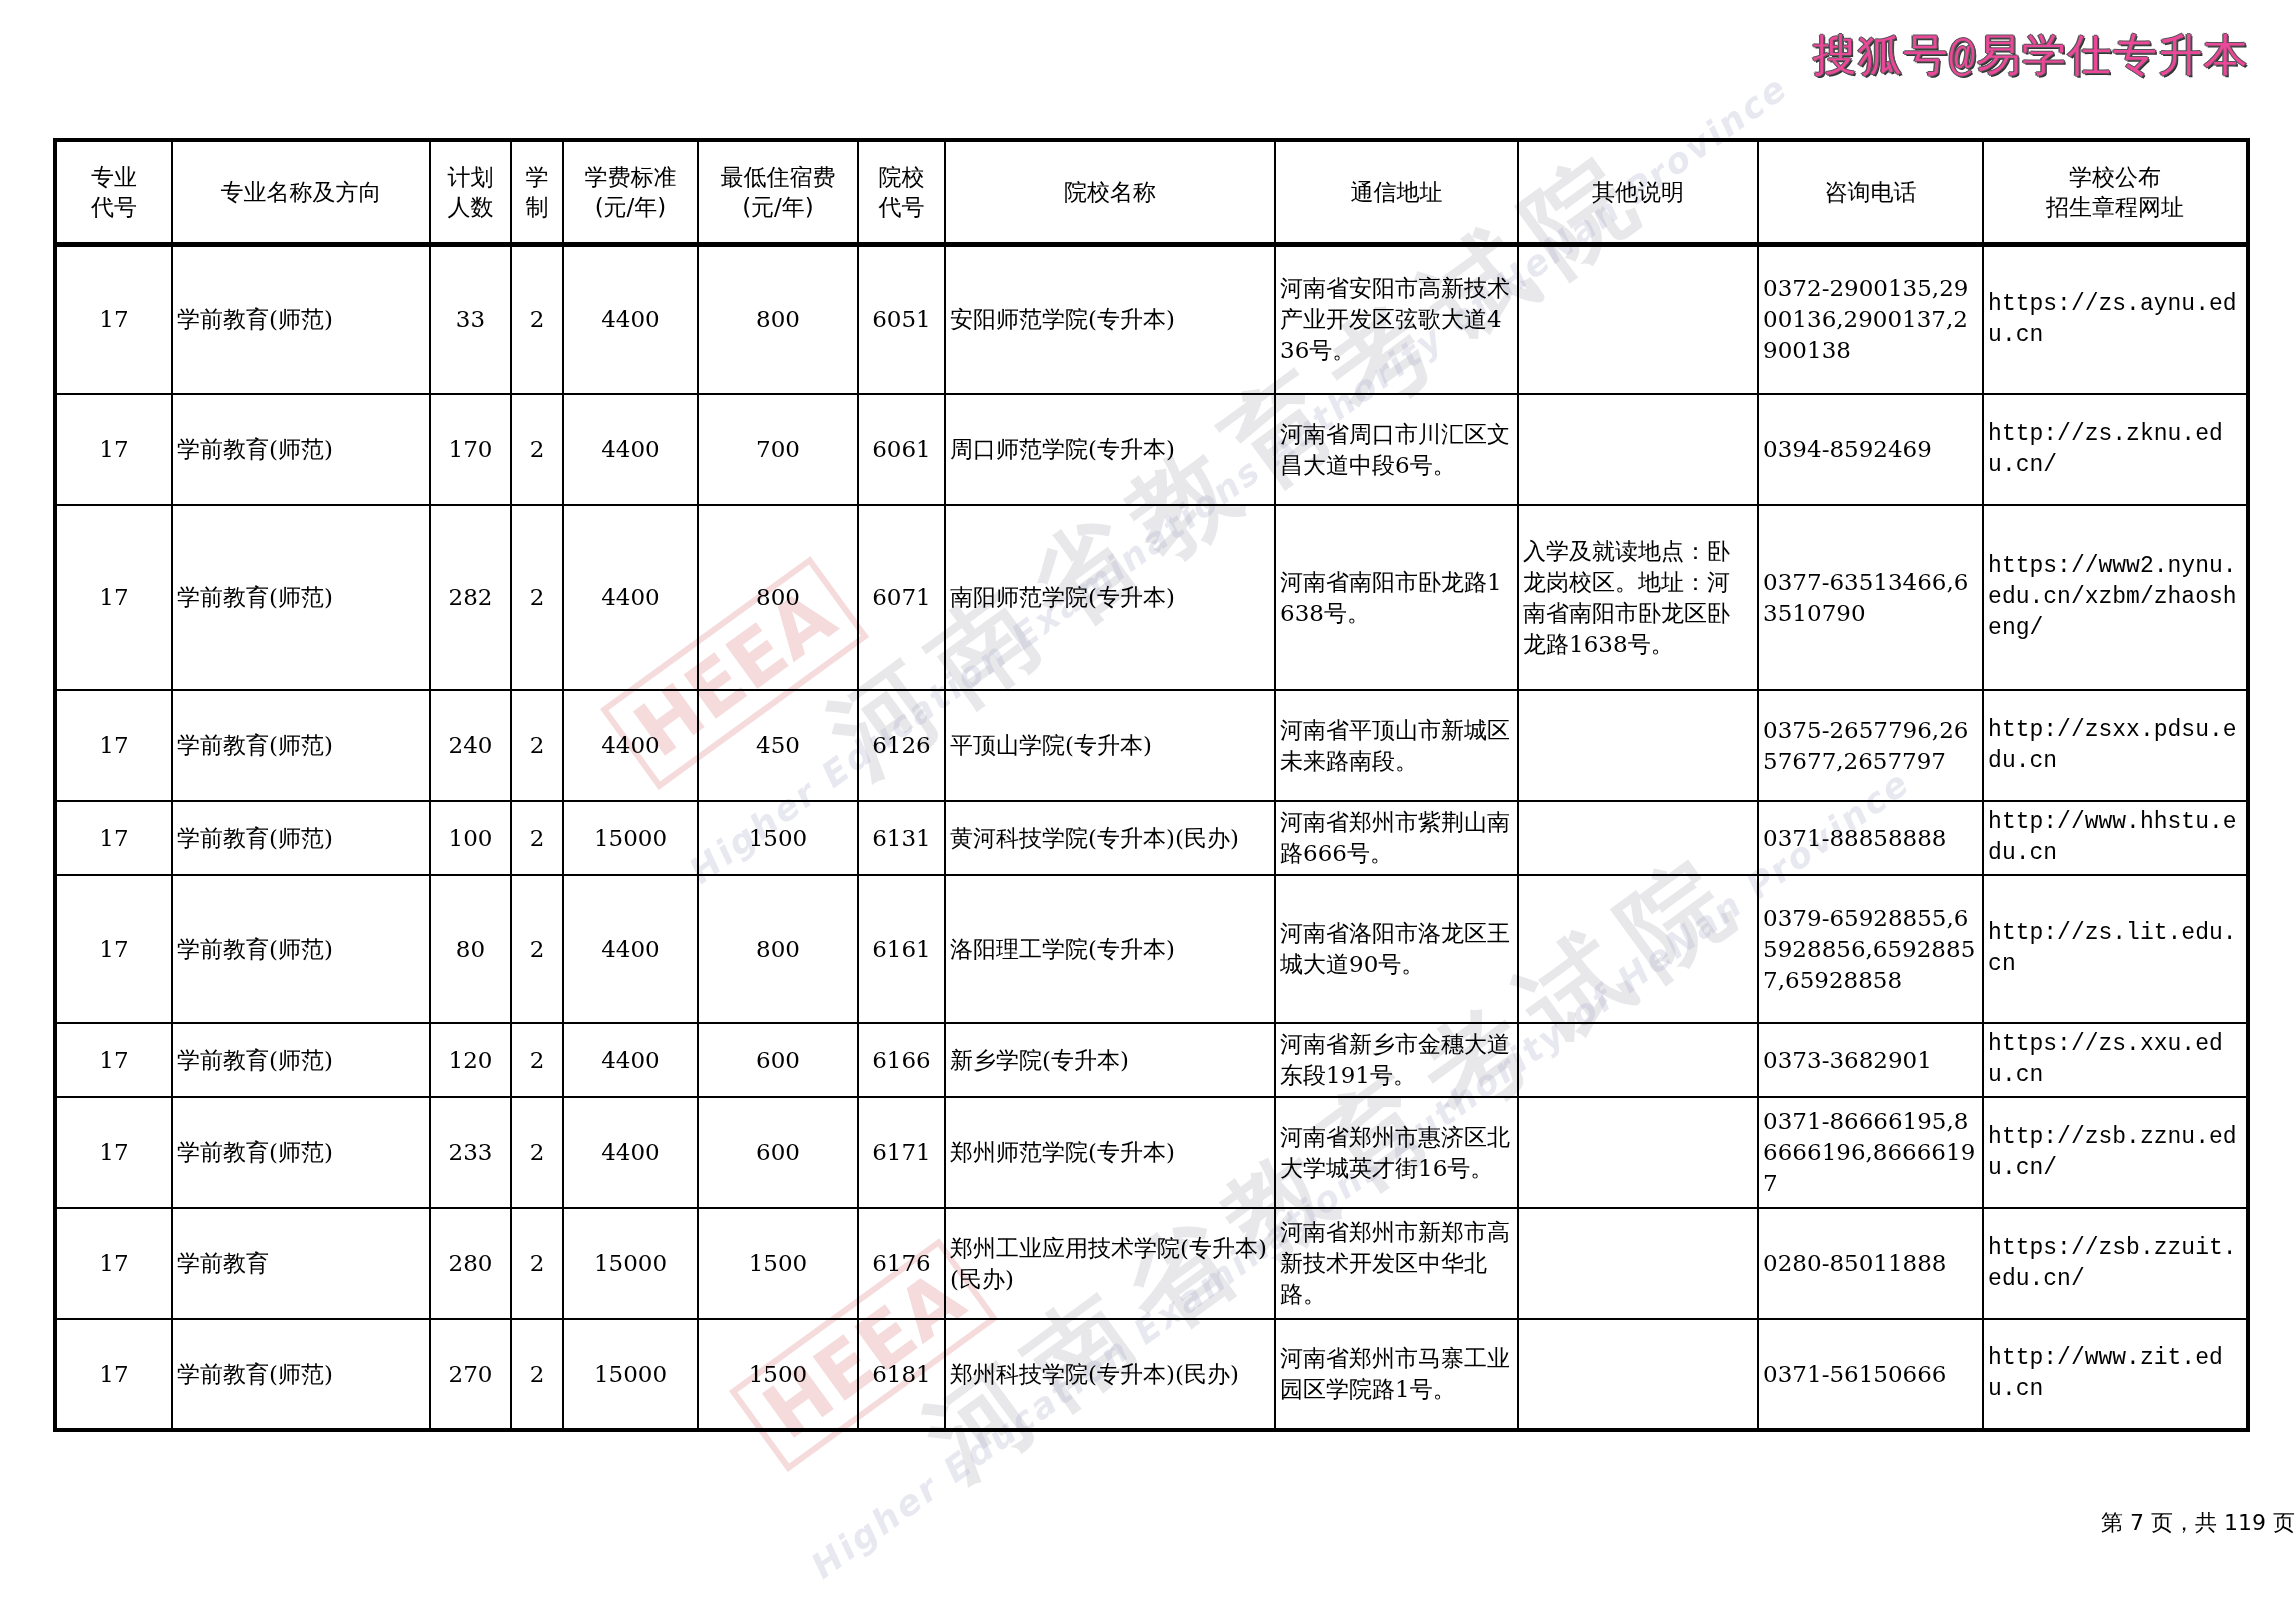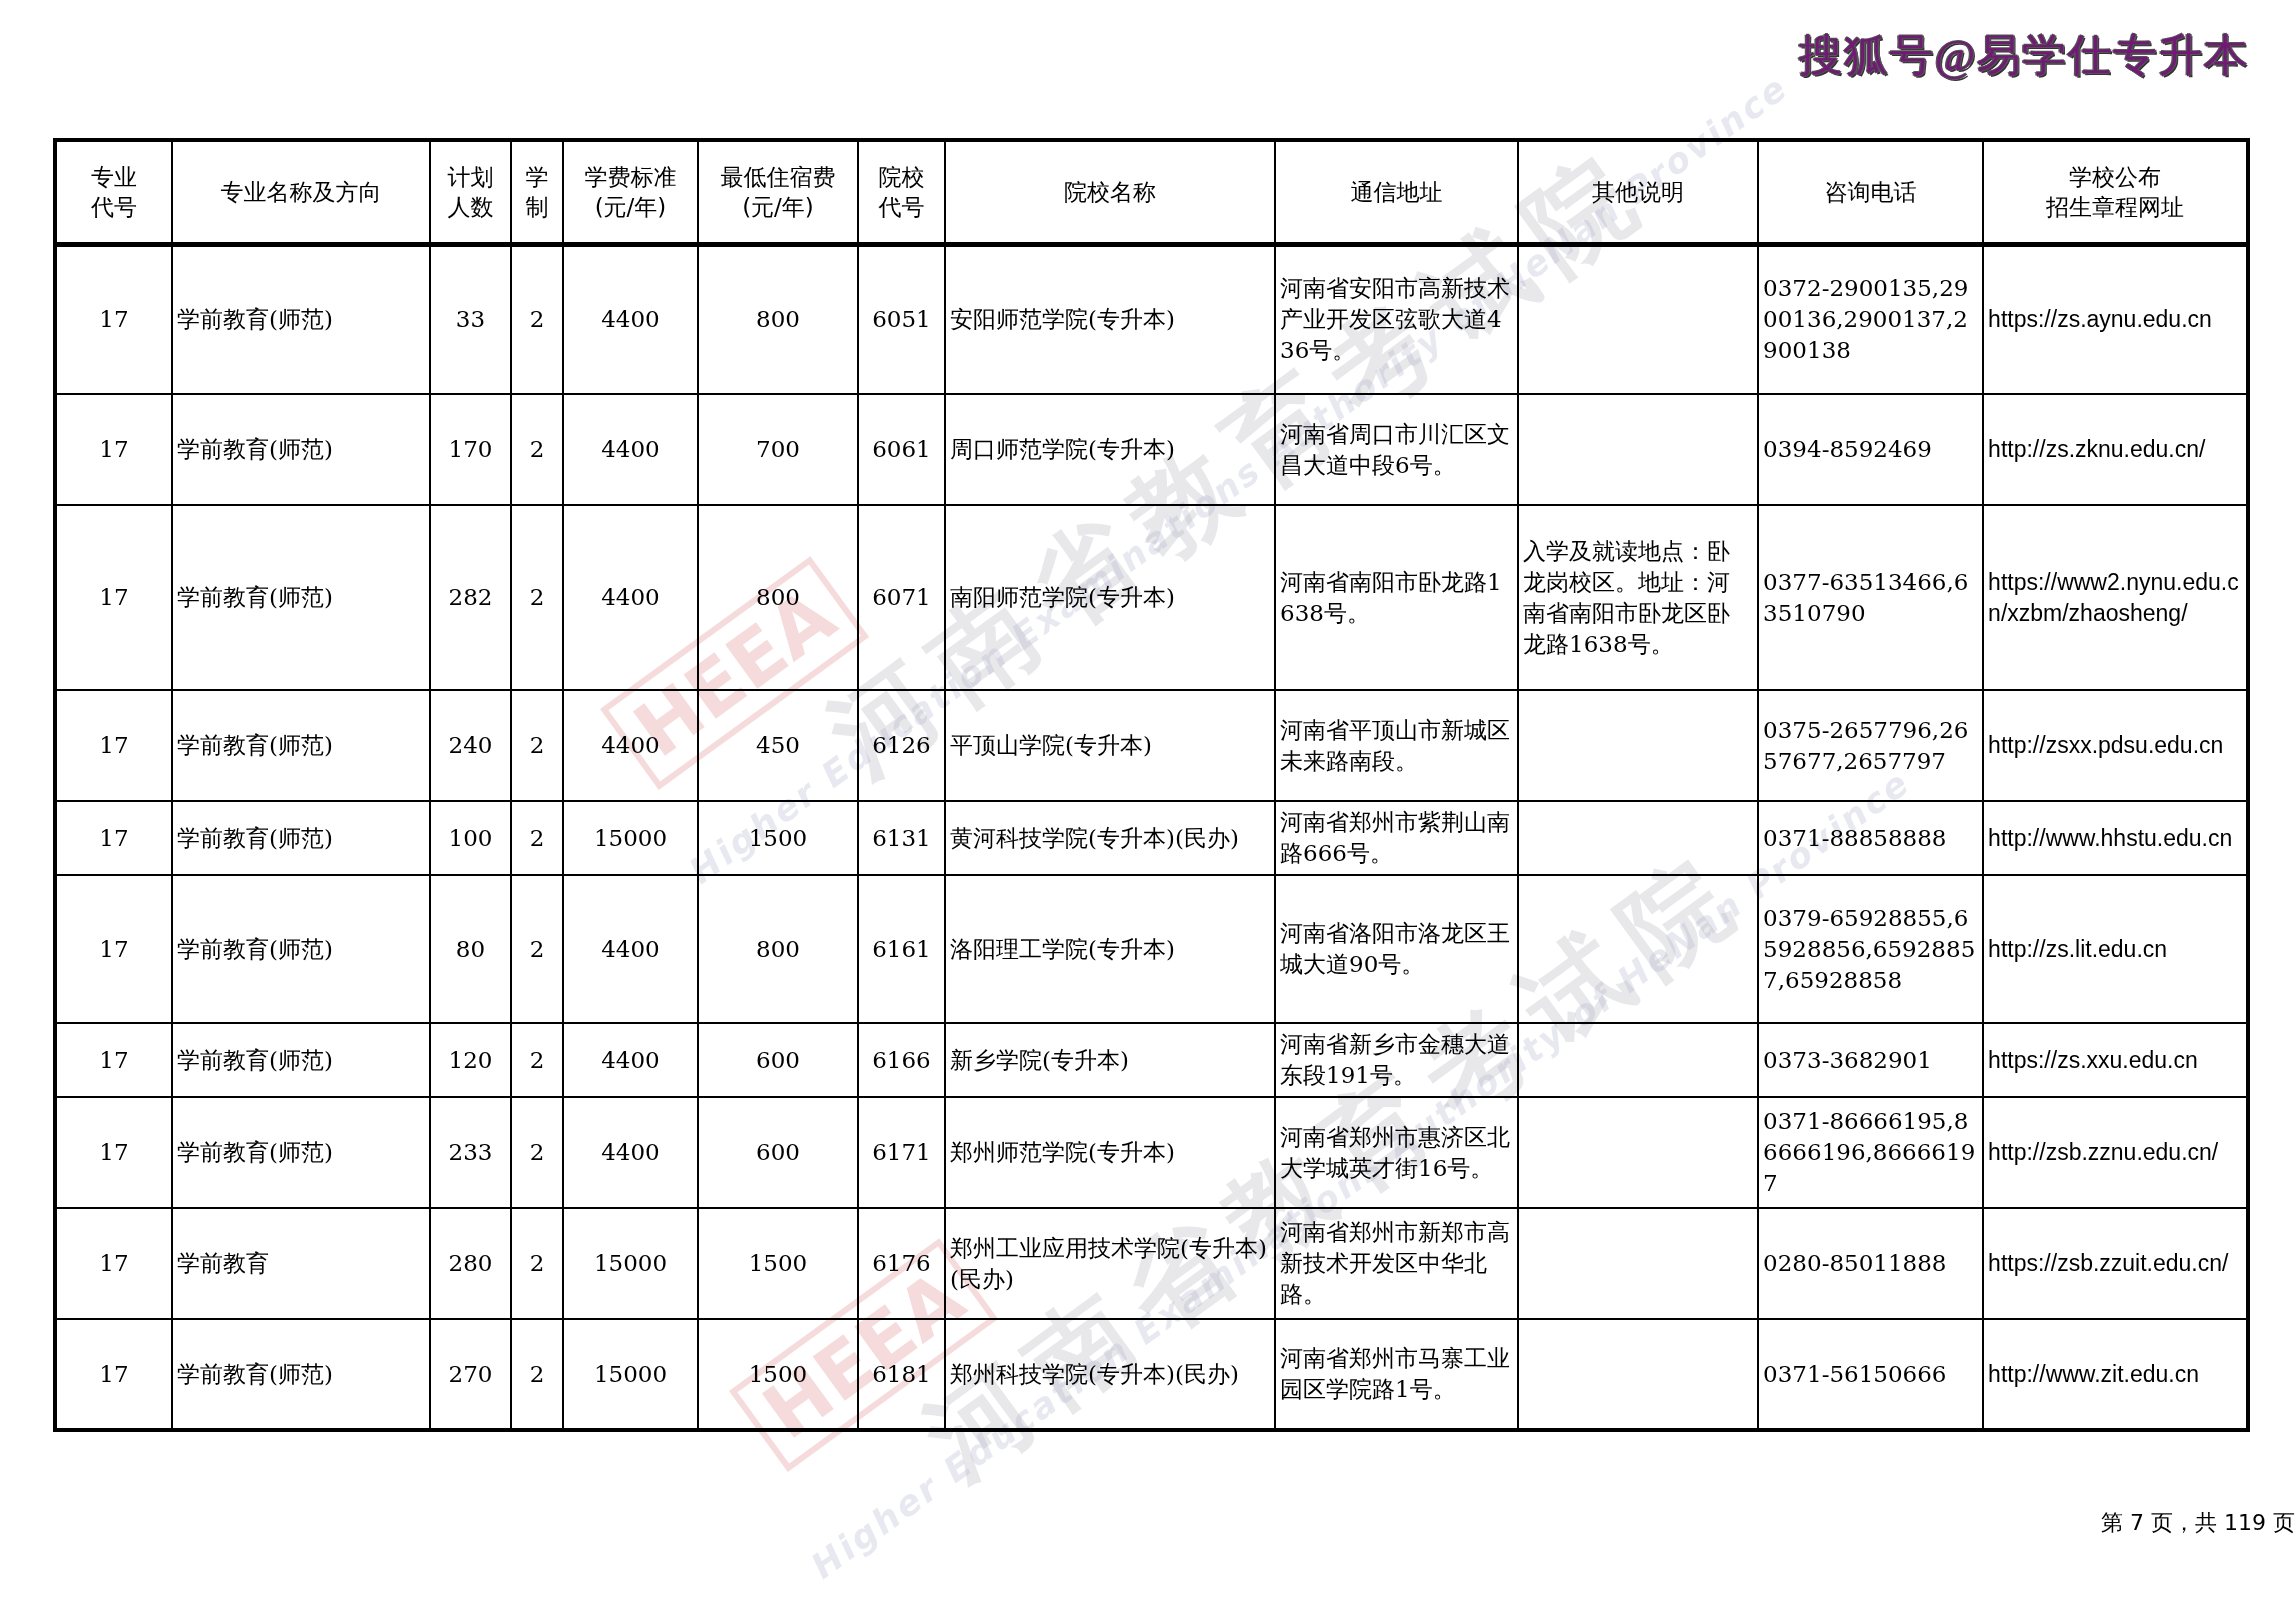--- a/index.html
+++ b/index.html
@@ -1,34 +1,34 @@
 <!DOCTYPE html>
 <html style="font-size:11px"><head>
 <meta charset="utf-8">
 <style>
   html, body { margin:0; padding:0; background:#ffffff; }
   body { width:2295px; height:1623px; position:relative; overflow:hidden;
          font-family:"DejaVu Serif","Liberation Serif",serif; color:#000; }
-  .wm-brand { position:absolute; right:46px; top:26px; font-family:Liberation Serif, serif;
-              font-size:44px; color:#701a75; letter-spacing:1.4px;
+  .wm-brand { position:absolute; right:46px; top:26px; font-family:Liberation Mono, monospace;
+              font-size:44px; color:#ec4899; letter-spacing:1.4px;
               text-shadow: -1.4px 0 #555, 1.4px 0 #555, 0 -1.4px #555, 0 1.4px #555, 2px 2px 0 #333; }
   .watermark { position:absolute; pointer-events:none; font-family:"DejaVu Sans","Liberation Sans",sans-serif; z-index:0; }
   .wm-cn { color:rgba(150,150,165,0.22); font-size:102px; font-weight:bold; transform-origin:left top; white-space:nowrap; letter-spacing:20.5px; }
   .wm-en { color:rgba(150,155,185,0.22); font-size:41px; font-weight:bold; font-style:italic; transform-origin:left top; white-space:nowrap; letter-spacing:2.7px; }
   .wm-logo { position:absolute; border:6.8px solid rgba(210,90,90,0.22); color:rgba(210,90,90,0.22);
              font-size:75px; font-weight:bold; font-family:"DejaVu Sans",sans-serif; padding:0 12.3px; transform-origin:left top; }
   table.main { position:absolute; left:53px; top:138px; border-collapse:collapse; table-layout:fixed; z-index:1;padding-left:21px; }
   table.main td, table.main th { border:2.7px solid #000; padding:0 4.1px; font-size:23px; line-height:31px; vertical-align:middle; background:transparent; }
   table.main th { font-family:"DejaVu Sans","Liberation Sans",sans-serif; font-weight:normal; text-align:center; font-size:23px; line-height:30px; }
   table.main thead tr { border-bottom:5.5px solid #000; }
   table.main { border:4.1px solid #000; }
   td.c { text-align:center; }
   td.l { text-align:left; }
   td.wrap { word-break:break-all; }
-  td.mono { font-family:Liberation Sans, sans-serif; font-size:22px; word-break:break-all; }
+  td.mono { font-family:Liberation Mono, monospace; font-size:22px; word-break:break-all; }
   .footer { position:absolute; top:1508px; left:0; width:2295px; text-align:right;
             font-family:"DejaVu Sans","Liberation Sans",sans-serif; font-size:22px; }
 </style>
 </head>
 <body>
 
 <div class="wm-brand">搜狐号@易学仕专升本</div>
 
 <div class="watermark wm-cn" style="left:804px; top:695px; transform:rotate(-36deg);">河南省教育考试院</div>
 <div class="watermark wm-en" style="left:682px; top:859px; transform:rotate(-36deg); font-size:35px;">Higher Education Examinations Authority of HeNan Province</div>

